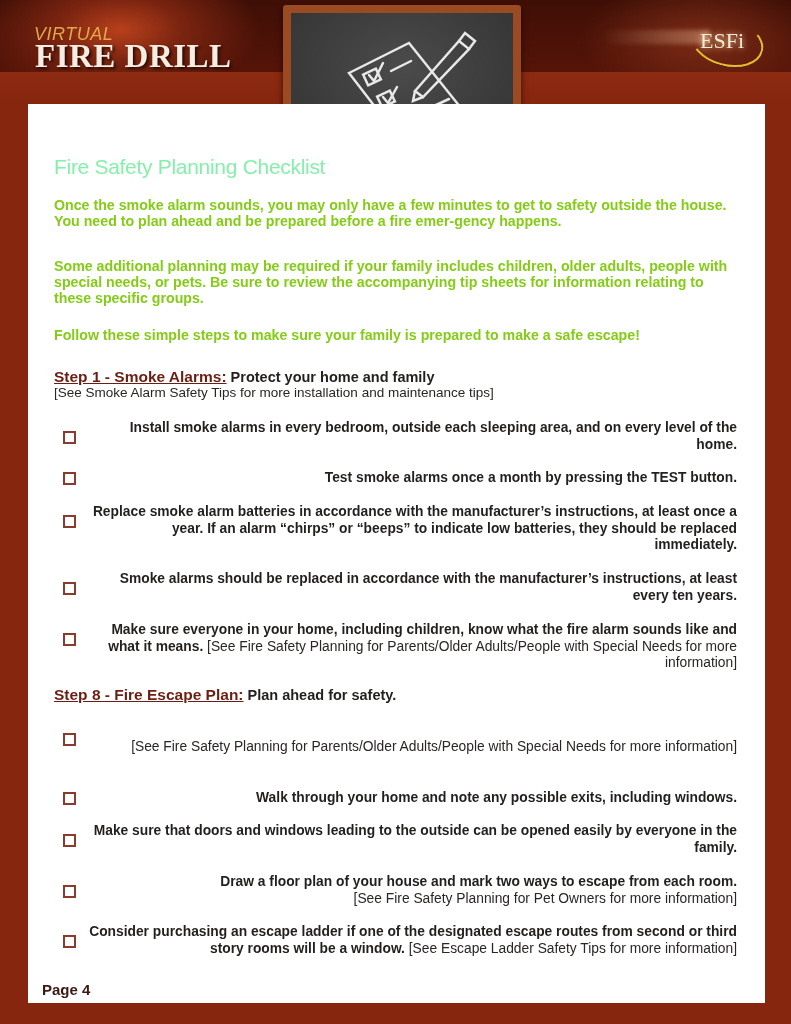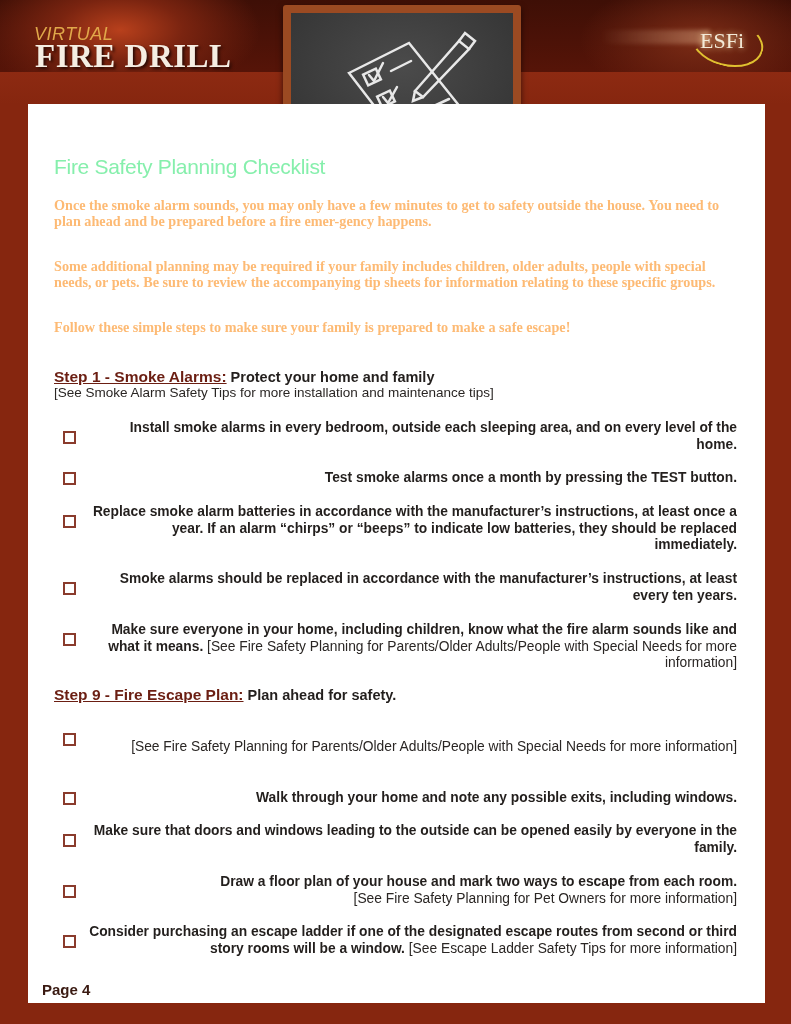--- a/index.html
+++ b/index.html
@@ -11,21 +11,21 @@
   .header-band{position:absolute;left:0;top:72px;width:791px;height:32px;background:linear-gradient(#8d2a12,#86260f);}
   .logo-virtual{position:absolute;left:34px;top:24px;font-size:18px;color:#e0a84a;font-style:italic;letter-spacing:0.5px;font-family:"Liberation Sans",sans-serif;}
   .logo-fire{position:absolute;left:35px;top:38px;font-size:33px;font-weight:bold;color:#f5ede2;font-family:"Liberation Serif",serif;letter-spacing:0.5px;text-shadow:2px 2px 3px #2a0a04;}
   .esfi{position:absolute;left:700px;top:28px;font-family:"Liberation Serif",serif;font-size:22px;color:#f3ead8;text-shadow:0 0 6px #ffdca0;}
   .esfi-swoosh{position:absolute;left:690px;top:18px;width:70px;height:44px;border:2px solid #e0c030;border-radius:50%;border-top-color:transparent;border-left-color:transparent;transform:rotate(15deg);}
   .esfi-glow{position:absolute;left:600px;top:30px;width:110px;height:14px;background:linear-gradient(90deg,rgba(255,200,150,0),rgba(255,220,180,0.35));filter:blur(2px);}
   .chalkboard{position:absolute;left:283px;top:5px;width:238px;height:150px;background:#9b4a22;border-radius:3px;box-shadow:0 3px 6px rgba(0,0,0,0.6);}
   .chalkboard-inner{position:absolute;left:8px;top:8px;width:222px;height:134px;background:radial-gradient(ellipse at 50% 40%,#4b4b4b,#323232);}
   .panel{position:absolute;left:28px;top:104px;width:737px;height:899px;background:#ffffff;}
   .title{position:absolute;left:54px;top:155px;font-size:21px;font-weight:normal;color:#86efac;letter-spacing:-0.3px;}
-  .para{position:absolute;left:54px;width:680px;font-size:14.2px;font-weight:bold;line-height:16px;color:#fdba74;font-family:Liberation Serif, serif;}
+  .para{position:absolute;left:54px;width:680px;font-size:14.2px;font-weight:bold;line-height:16px;color:#84cc16;}
   .step-head{position:absolute;left:54px;font-size:14.5px;font-weight:bold;color:#231f1d;}
   .step-head .lbl{color:#6b1e12;text-decoration:underline;font-size:15.5px;}
   .step-note{position:absolute;left:54px;font-size:13.5px;color:#2a2624;}
   .item{position:absolute;left:63px;width:680px;}
   .cb{position:absolute;left:0;width:9px;height:9px;border:2px solid #8a3b2c;background:#fff;}
   .item-text{position:absolute;left:24px;width:650px;font-size:13.8px;font-weight:bold;line-height:16.5px;color:#231f1d;text-align:right;}
   .item-text .ref{font-weight:normal;color:#2a2624;}
   .page-no{position:absolute;left:42px;top:981px;font-size:15px;font-weight:bold;color:#3a1a12;}
 </style>
 </head>
@@ -60,21 +60,21 @@
 <div class="esfi-glow"></div>
 <div class="esfi-swoosh"></div>
 <div class="esfi">ESFi</div>
 
 <div class="panel"></div>
 
 <div class="title">Fire Safety Planning Checklist</div>
 
 <div class="para" style="top:197px;">Once the smoke alarm sounds, you may only have a few minutes to get to safety outside the house.  You need to plan ahead and be prepared before a fire emer-gency happens.</div>
 <div class="para" style="top:258px;">Some additional planning may be required if your family includes children, older adults, people with special needs, or pets.  Be sure to review the accompanying tip sheets for information relating to these specific groups.</div>
-<div class="para" style="top:319px;">Follow these simple steps to make sure your family is prepared to make a safe escape!</div>
+<div class="para" style="top:327px;">Follow these simple steps to make sure your family is prepared to make a safe escape!</div>
 
 <div class="step-head" style="top:368px;">
   <span class="lbl">Step 1 - Smoke Alarms:</span>
   <span>Protect your home and family</span>
 </div>
 <div class="step-note" style="top:385px;">[See Smoke Alarm Safety Tips for more installation and maintenance tips]</div>
 
 <div class="item" style="top:420px;">
   <div class="cb" style="top:11px;"></div>
   <div class="item-text"><span>Install smoke alarms in every bedroom, outside each sleeping area, and on every level of the home.</span></div>
@@ -90,21 +90,21 @@
 <div class="item" style="top:571px;">
   <div class="cb" style="top:11px;"></div>
   <div class="item-text"><span>Smoke alarms should be replaced in accordance with the manufacturer’s instructions, at least every ten years.</span></div>
 </div>
 <div class="item" style="top:622px;">
   <div class="cb" style="top:11px;"></div>
   <div class="item-text"><span>Make sure everyone in your home, including children, know what the fire alarm sounds like and what it means.</span><span class="ref"> [See Fire Safety Planning for Parents/Older Adults/People with Special Needs for more information]</span></div>
 </div>
 
 <div class="step-head" style="top:686px;">
-  <span class="lbl">Step 9 - Fire Escape Plan:</span>
+  <span class="lbl">Step 8 - Fire Escape Plan:</span>
   <span>Plan ahead for safety.</span>
 </div>
 
 <div class="item" style="top:722px;">
   <div class="cb" style="top:11px;"></div>
   <div class="item-text"><br><span class="ref"> [See Fire Safety Planning for Parents/Older Adults/People with Special Needs for more information]</span></div>
 </div>
 <div class="item" style="top:790px;">
   <div class="cb" style="top:2px;"></div>
   <div class="item-text"><span>Walk through your home and note any possible exits, including windows.</span></div>

